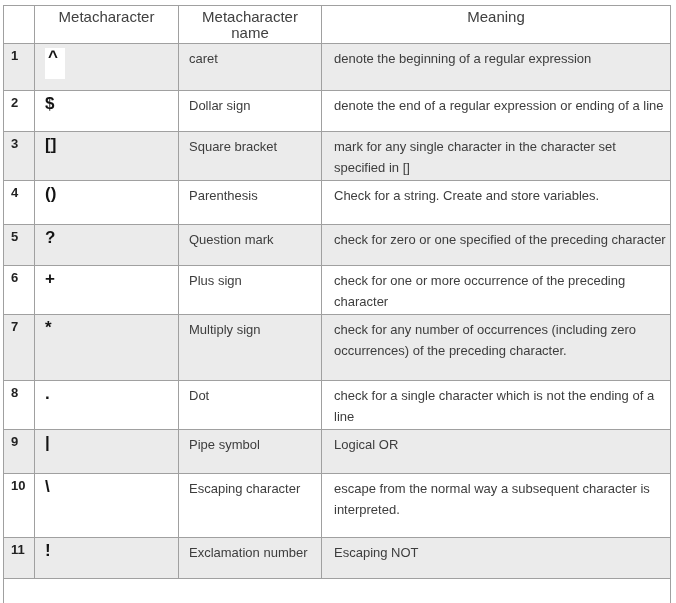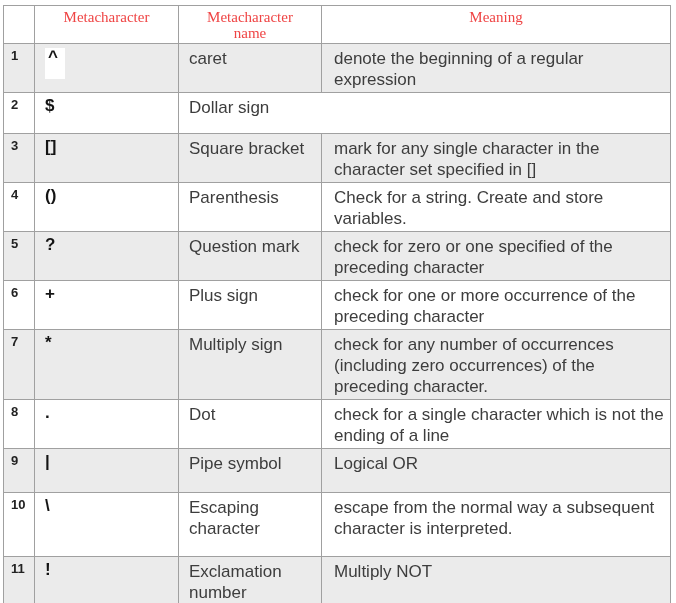--- a/index.html
+++ b/index.html
@@ -22,35 +22,35 @@
     display:grid;
     grid-template-columns:30px 144px 143px 1fr;
   }
   .header-row{min-height:34px;background:var(--row-plain);}
   .body-row{border-top:1px solid var(--grid);}
   .body-row.shaded{background:var(--row-shaded);}
   .body-row.plain{background:var(--row-plain);}
   .cell{padding:3px 8px 2px 8px;}
   .cell + .cell{border-left:1px solid var(--grid);}
   .h-cell{
-    font-family:Liberation Serif, serif;
+    font-family:Liberation Sans, sans-serif;
     font-size:15px;line-height:16px;
-    color:#ef4444;text-align:center;
+    color:#404040;text-align:center;
     padding:3px 14px 2px 14px;
   }
   .num-cell{
     font-weight:bold;font-size:13px;color:#222;
     padding:4px 2px 0 7px;
   }
   .sym-cell{
     font-weight:bold;font-size:17px;line-height:18px;color:#141414;
     padding:4px 4px 0 10px;
   }
   .name-cell,.meaning-cell{
-    font-size:17px;line-height:21px;color:var(--text);
+    font-size:13px;line-height:21px;color:var(--text);
     padding:4px 10px 2px 10px;
   }
   .meaning-cell{padding-left:12px;padding-right:4px;}
   
   .body-row:nth-child(1) .sym{
     background:#fff;display:inline-block;
     padding:0 5px 13px 3px;min-width:20px;
   }
   
   .body-row:nth-child(1){min-height:47px}
@@ -85,20 +85,21 @@
     <div class="cell name-cell">caret</div>
     <div class="cell meaning-cell">denote the beginning of a regular expression</div>
   </div>
 
   <div class="body-row plain">
     <div class="cell num-cell">2</div>
     <div class="cell sym-cell">
       <span class="sym">$</span>
     </div>
     <div class="cell name-cell">Dollar sign</div>
+    <div class="cell meaning-cell">denote the end of a regular expression or ending of a line</div>
   </div>
 
   <div class="body-row shaded">
     <div class="cell num-cell">3</div>
     <div class="cell sym-cell">
       <span class="sym">[]</span>
     </div>
     <div class="cell name-cell">Square bracket</div>
     <div class="cell meaning-cell">mark for any single character in the character set specified in []</div>
   </div>
@@ -165,21 +166,21 @@
     <div class="cell name-cell">Escaping character</div>
     <div class="cell meaning-cell">escape from the normal way a subsequent character is interpreted.</div>
   </div>
 
   <div class="body-row shaded">
     <div class="cell num-cell">11</div>
     <div class="cell sym-cell">
       <span class="sym">!</span>
     </div>
     <div class="cell name-cell">Exclamation number</div>
-    <div class="cell meaning-cell">Multiply NOT</div>
+    <div class="cell meaning-cell">Escaping NOT</div>
   </div>
 
   <div class="body-row plain">
     
     
     
     
   </div>
 </div>
 </div>

